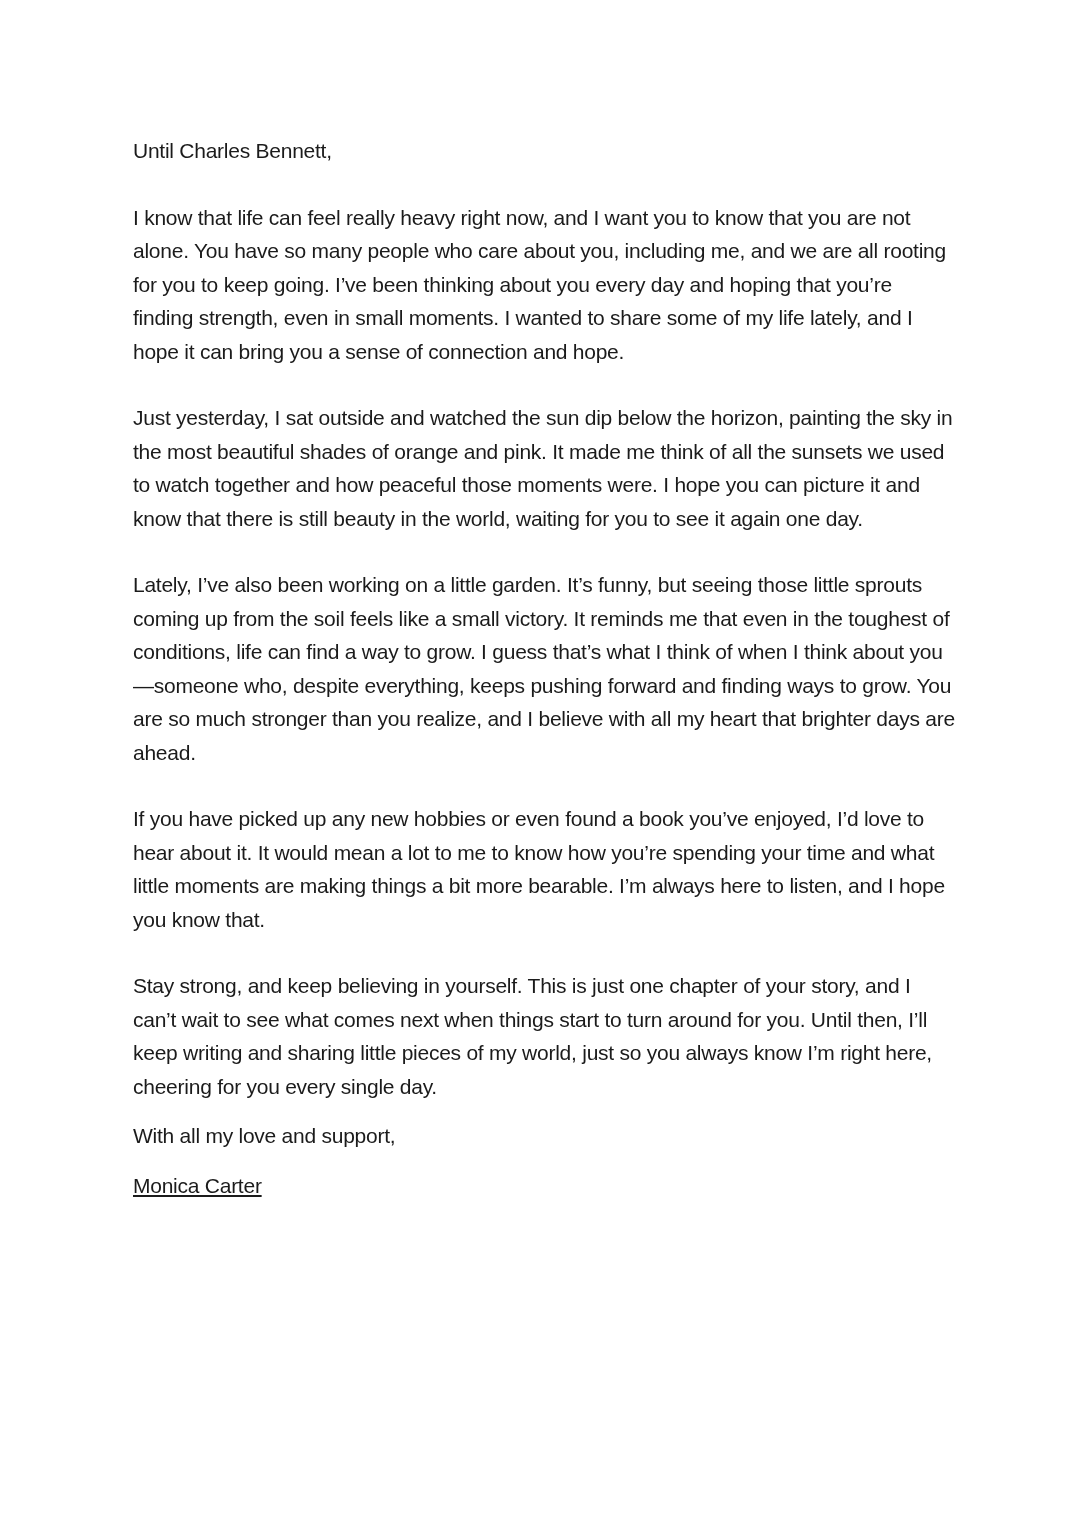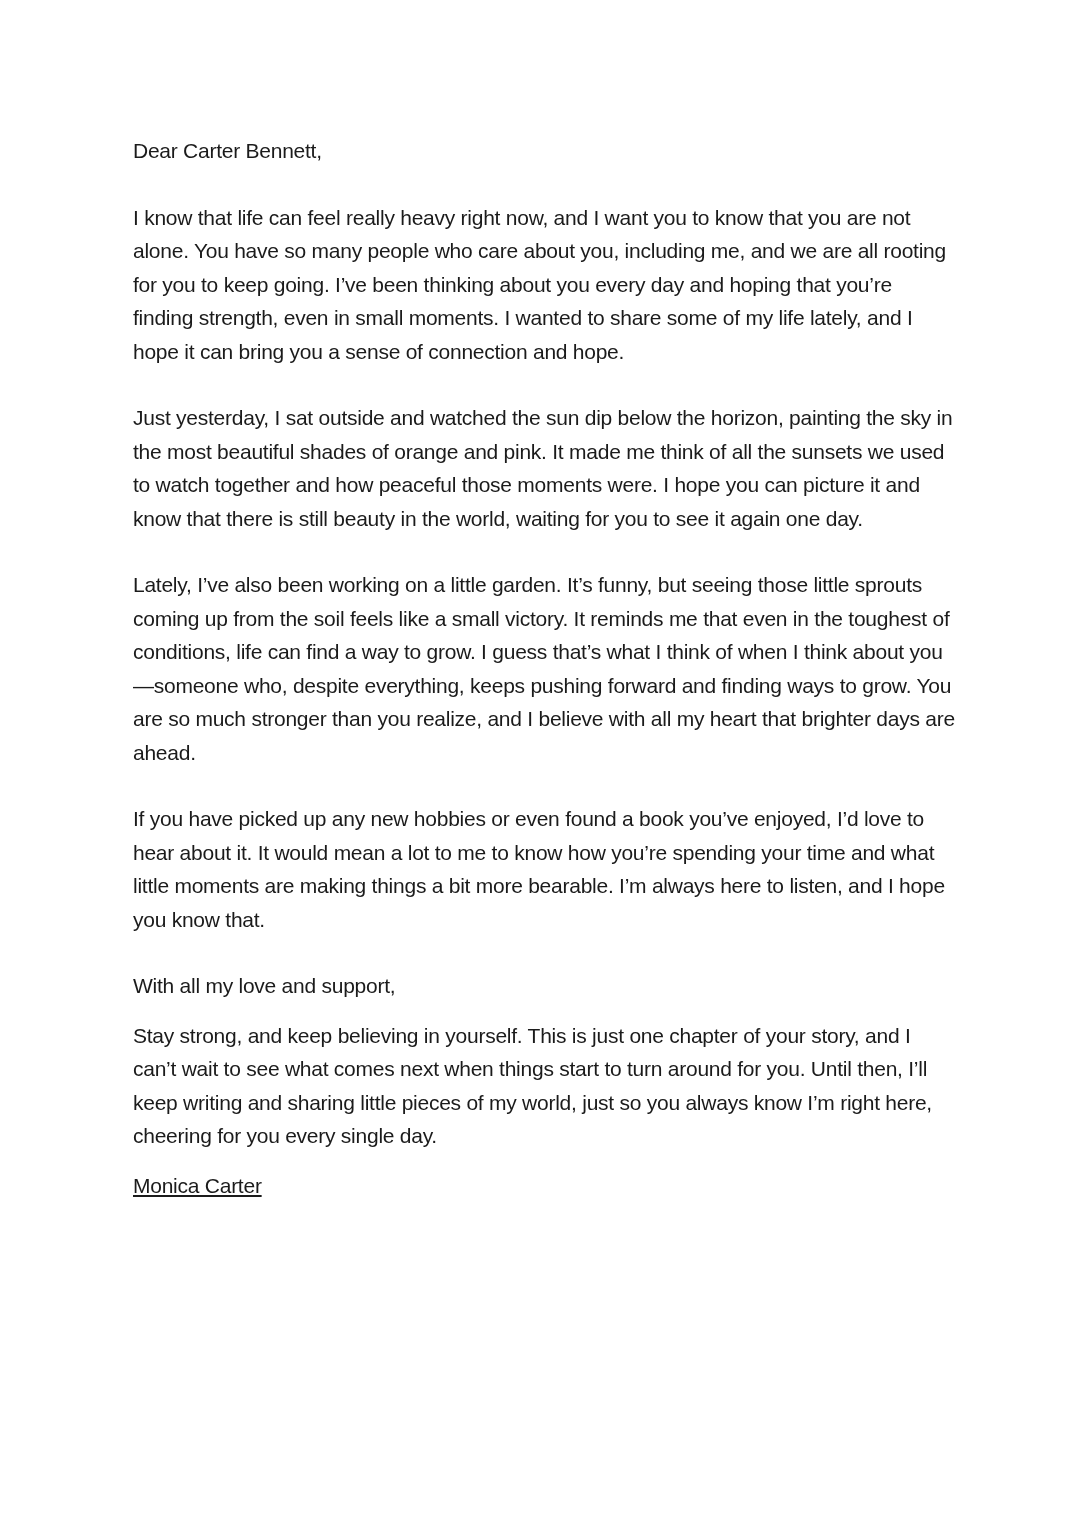--- a/index.html
+++ b/index.html
@@ -31,28 +31,28 @@
   }
   .page p.signature {
     margin-bottom: 0;
     text-decoration: underline;
   }
 </style>
 </head>
 <body>
 
 <div class="page">
-  <p>Dear Carter Bennett,</p>
+  <p>Until Charles Bennett,</p>
 
   <p>I know that life can feel really heavy right now, and I want you to know that you are not alone. You have so many people who care about you, including me, and we are all rooting for you to keep going. I’ve been thinking about you every day and hoping that you’re finding strength, even in small moments. I wanted to share some of my life lately, and I hope it can bring you a sense of connection and hope.</p>
 
   <p>Just yesterday, I sat outside and watched the sun dip below the horizon, painting the sky in the most beautiful shades of orange and pink. It made me think of all the sunsets we used to watch together and how peaceful those moments were. I hope you can picture it and know that there is still beauty in the world, waiting for you to see it again one day.</p>
 
   <p>Lately, I’ve also been working on a little garden. It’s funny, but seeing those little sprouts coming up from the soil feels like a small victory. It reminds me that even in the toughest of conditions, life can find a way to grow. I guess that’s what I think of when I think about you—someone who, despite everything, keeps pushing forward and finding ways to grow. You are so much stronger than you realize, and I believe with all my heart that brighter days are ahead.</p>
 
   <p>If you have picked up any new hobbies or even found a book you’ve enjoyed, I’d love to hear about it. It would mean a lot to me to know how you’re spending your time and what little moments are making things a bit more bearable. I’m always here to listen, and I hope you know that.</p>
 
+  <p class="close-gap">Stay strong, and keep believing in yourself. This is just one chapter of your story, and I can’t wait to see what comes next when things start to turn around for you. Until then, I’ll keep writing and sharing little pieces of my world, just so you always know I’m right here, cheering for you every single day.</p>
+
   <p class="close-gap">With all my love and support,</p>
-
-  <p class="close-gap">Stay strong, and keep believing in yourself. This is just one chapter of your story, and I can’t wait to see what comes next when things start to turn around for you. Until then, I’ll keep writing and sharing little pieces of my world, just so you always know I’m right here, cheering for you every single day.</p>
 
   <p class="signature">Monica Carter</p>
 </div>
 
 </body></html>

